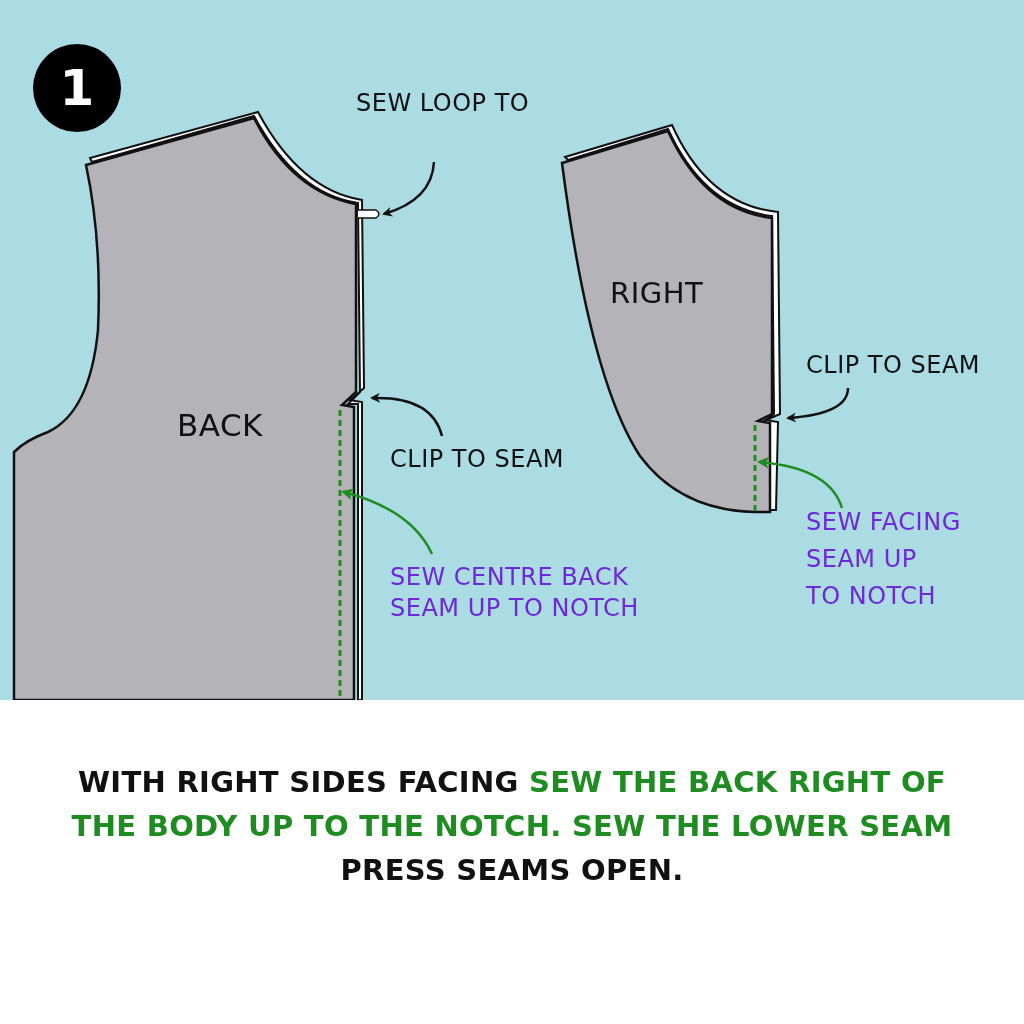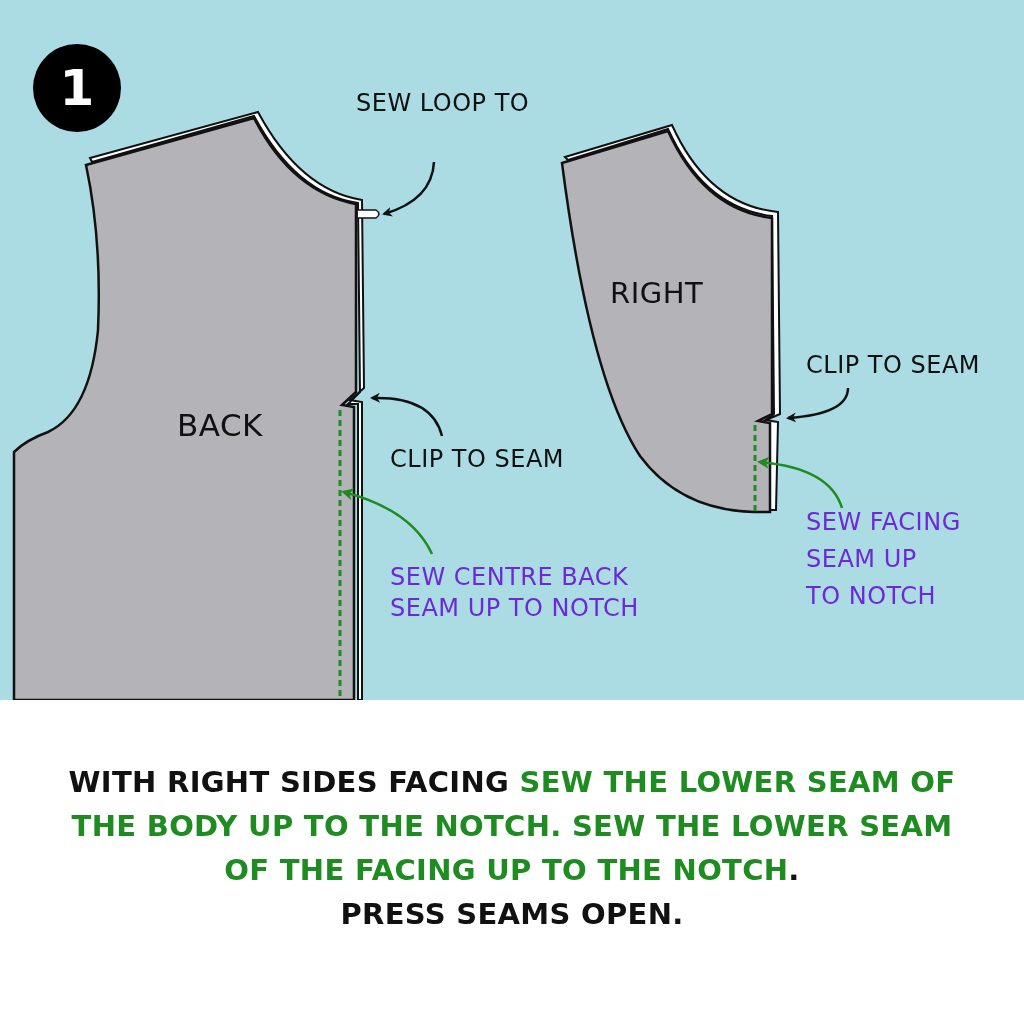--- a/index.html
+++ b/index.html
@@ -75,17 +75,16 @@
   <div class="label black lbl-small" style="left:806px; top:350px;">CLIP TO SEAM</div>
 
   <div class="label green lbl-small" style="left:806px; top:504px; line-height:1.55;">
     <div>SEW FACING</div>
     <div>SEAM UP</div>
     <div>TO NOTCH</div>
   </div>
 </div>
 
 <div class="instructions">
-  <span class="line"><span>WITH RIGHT SIDES FACING </span><span class="g">SEW THE LOWER SEAM OF</span></span>
+  <span class="line"><span>WITH RIGHT SIDES FACING </span><span class="g">SEW THE BACK RIGHT OF</span></span>
   <span class="line g">THE BODY UP TO THE NOTCH. SEW THE LOWER SEAM</span>
-  <span class="line"><span class="g">OF THE FACING UP TO THE NOTCH</span><span>.</span></span>
   <span class="line">PRESS SEAMS OPEN.</span>
 </div>
 
 </body></html>

